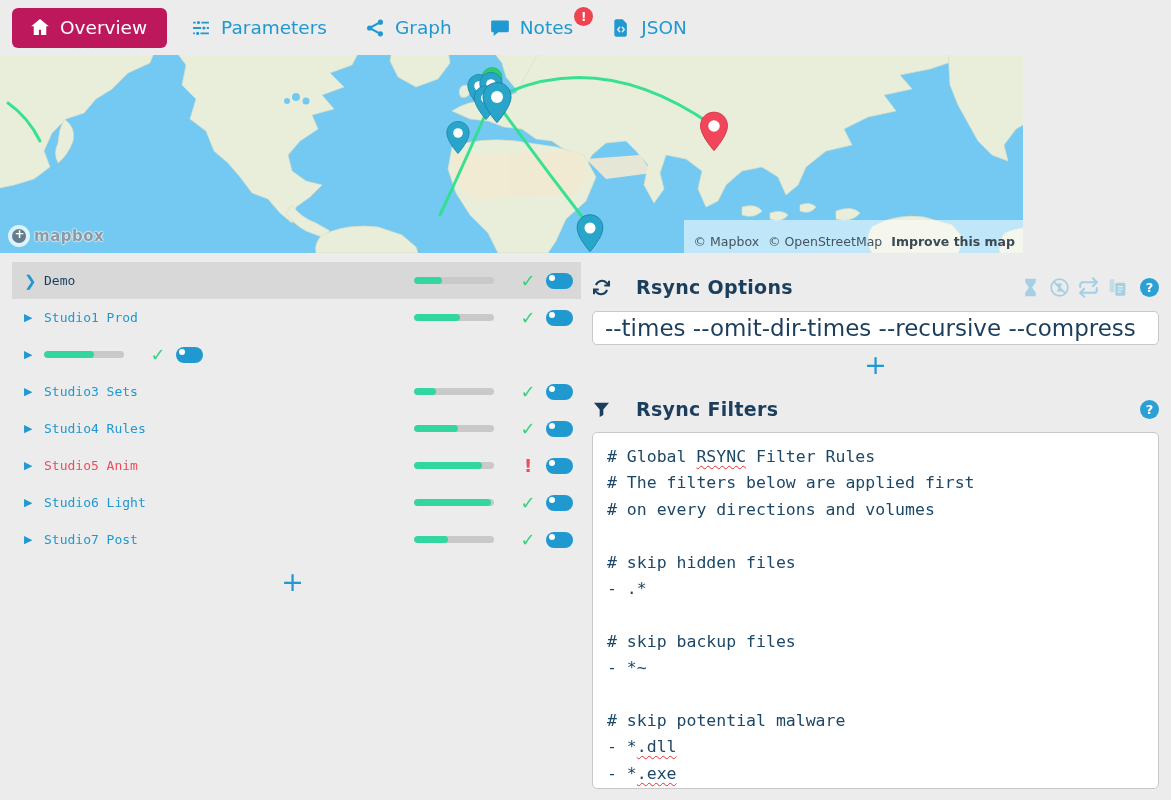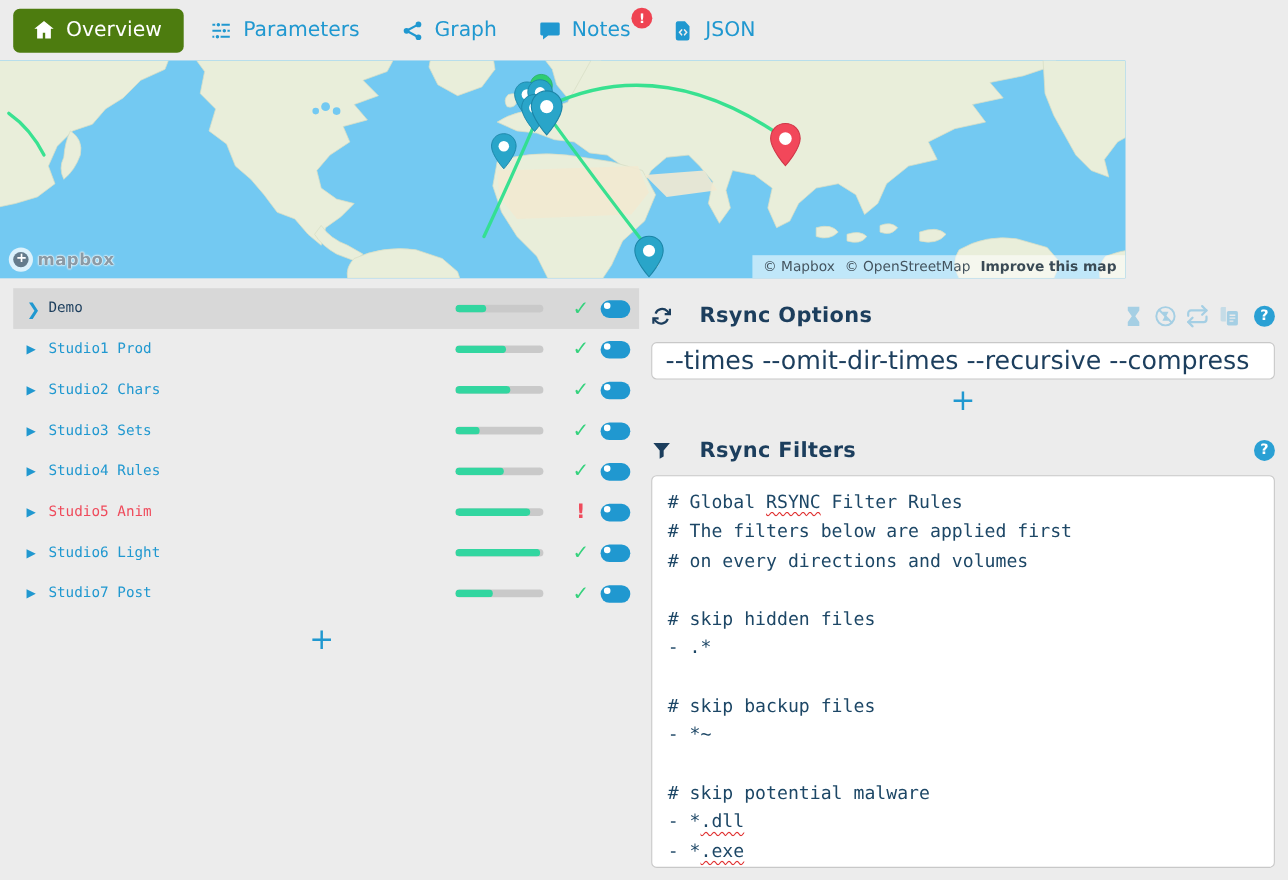--- a/index.html
+++ b/index.html
@@ -6,36 +6,36 @@
   html,body { width:1171px; height:800px; overflow:hidden; }
   body {
     font-family: "DejaVu Sans", "Liberation Sans", sans-serif;
     background:#ececec; color:#1c3e5d; position:relative;
   }
   
   .nav { height:55px; display:flex; align-items:center; padding-left:12px; background:#ececec; }
   .tab { display:flex; align-items:center; gap:10px; font-size:18.5px; color:#2098d0; cursor:pointer;
          margin-right:38px; position:relative; white-space:nowrap; }
   .tab svg { width:20px; height:20px; display:block; }
-  .tab.active { background:#4d7c0f; color:#fff; border-radius:6px; padding:9px 20px 10px 18px; margin-right:24px; }
+  .tab.active { background:#be185d; color:#fff; border-radius:6px; padding:9px 20px 10px 18px; margin-right:24px; }
   .badge { position:absolute; top:-10px; right:-20px; width:19px; height:19px; border-radius:50%;
            background:#ef4352; color:#fff; font-size:12px; font-weight:bold; display:flex;
            align-items:center; justify-content:center; }
   
   .map { position:relative; width:1023px; height:198px; overflow:hidden; background:#73c9f2; }
   .map svg.world { position:absolute; left:0; top:0; }
   .mapbox-logo { position:absolute; left:8px; bottom:6px; display:flex; align-items:center; gap:4px; }
   .mapbox-logo .mcirc { width:22px; height:22px; border-radius:50%; background:rgba(255,255,255,.75);
       display:flex; align-items:center; justify-content:center; }
   .mapbox-logo .mcirc i { width:14px; height:14px; border-radius:50%; background:#657c8c; position:relative; display:block;}
   .mapbox-logo .mcirc i::after { content:"+"; position:absolute; left:2.5px; top:-2.5px; color:#fff; font-size:12px; font-weight:bold;}
   .mapbox-logo .mtext { font-size:15px; font-weight:bold; color:#8b9aa5;
       text-shadow:0 0 2px #fff,0 0 2px #fff,0 0 1px #fff; letter-spacing:.5px;}
   .attribution { position:absolute; right:0; bottom:0; background:rgba(255,255,255,.55);
-      font-size:12.5px; color:#44545f; padding:2px 8px 4px 10px; display:flex; gap:9px; white-space:nowrap;}
+      font-size:12.5px; color:#44545f; padding:14px 8px 4px 10px; display:flex; gap:9px; white-space:nowrap;}
   .attribution .improve { font-weight:bold; color:#3a4a55; }
   
   .main { display:flex; width:1171px; }
   .left-col { width:585px; flex:0 0 585px; padding-top:9px; }
   .right-col { flex:1; padding:19px 12px 0 7px; }
   
   .studio-row { height:37px; display:flex; align-items:center; margin:0 4px 0 12px;
       padding:0 8px 0 12px; cursor:pointer; }
   .studio-row.selected { background:#d8d8d8; }
   .caret { width:20px; color:#2098d0; font-size:11px; flex:0 0 20px; }
@@ -227,21 +227,20 @@
     <span class="progress">
             <span class="progress-fill" style="width: 58%;"></span>
           </span>
     <span class="status ok">✓</span>
     <span class="toggle">
             <span class="knob"></span>
           </span>
   </div>
         <div class="studio-row">
     <span class="caret">▶</span>
-    <span class="studio-name">Studio2 Chars</span>
     <span class="progress">
             <span class="progress-fill" style="width: 62%;"></span>
           </span>
     <span class="status ok">✓</span>
     <span class="toggle">
             <span class="knob"></span>
           </span>
   </div>
         <div class="studio-row">
     <span class="caret">▶</span>

